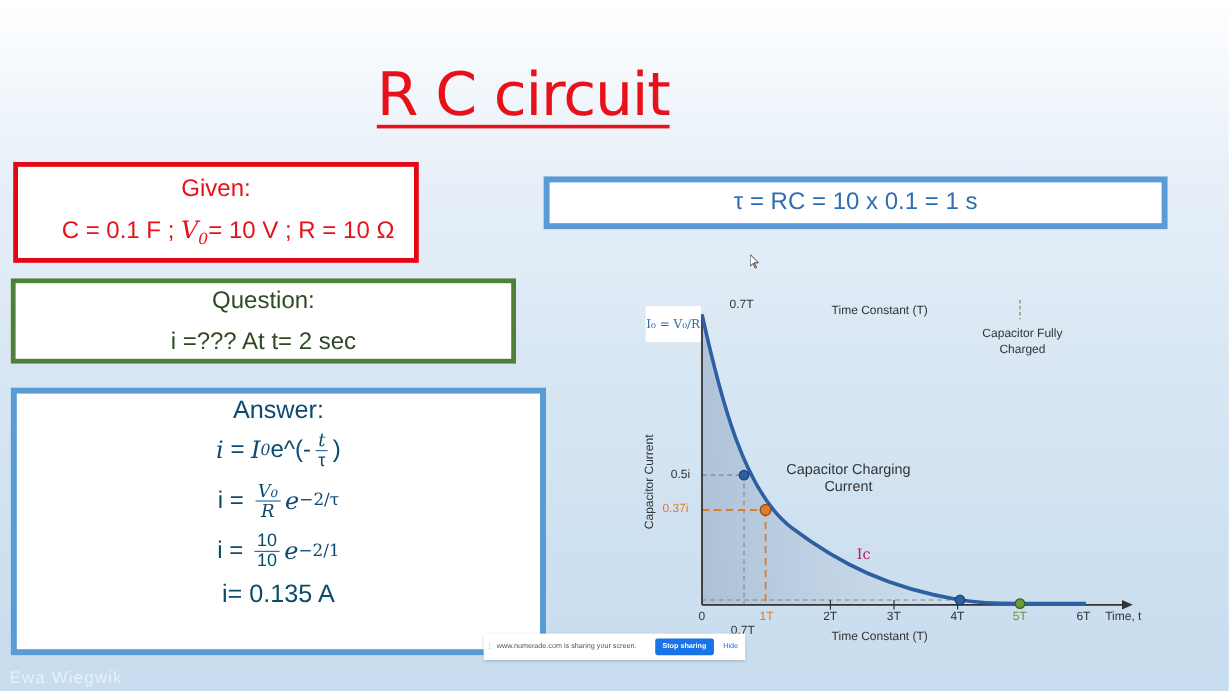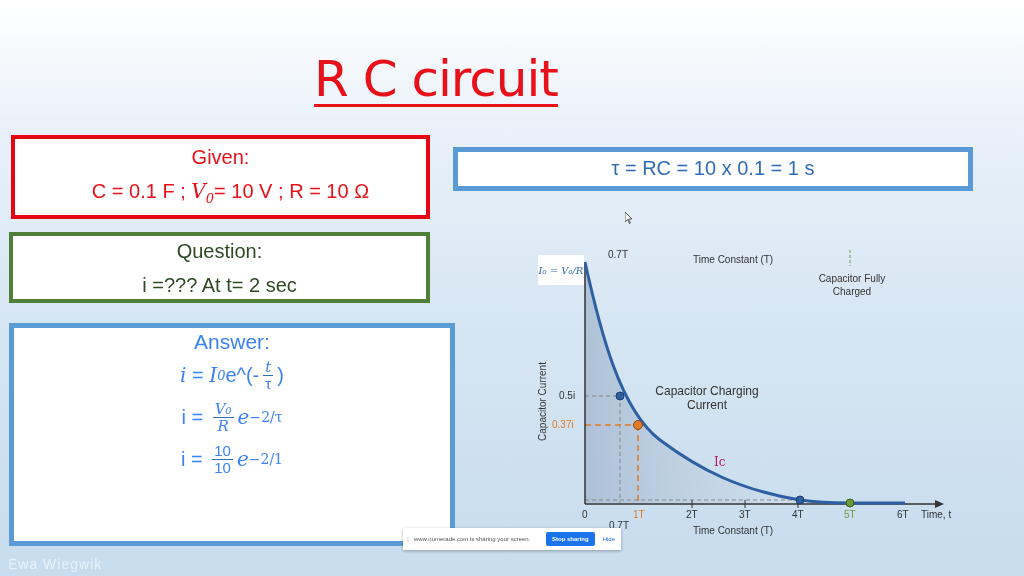--- a/index.html
+++ b/index.html
@@ -9,40 +9,40 @@
     font-family: "Liberation Sans", sans-serif;
     background: linear-gradient(180deg, #ffffff 0%, #e9f1f9 22%, #d7e6f3 55%, #c7dcee 100%);
   }
   .title {
     position: absolute; left: 0; width: 872px; top: 50px; text-align: center;
     font-family: "DejaVu Sans", sans-serif; font-size: 50px; color: #e8111a;
     letter-spacing: -1px;
   }
   .title span { text-decoration: underline; text-decoration-thickness: 3px; text-underline-offset: 8px; }
   .box { position: absolute; background: #fff; text-align: center; }
-  .given { left: 11px; top: 135px; width: 419px; height: 84px; border: 4px solid #e40613; color: #e8111a; }
+  .given { left: 11px; top: 135px; width: 338px; height: 84px; border: 4px solid #e40613; color: #e8111a; }
   .question { left: 9px; top: 232px; width: 421px; height: 71px; border: 4px solid #4f7f38; color: #2f4a23; }
-  .answer { left: 9px; top: 323px; width: 446px; height: 223px; border: 5px solid #5b9bd5; color: #3b82f6; }
+  .answer { left: 9px; top: 323px; width: 446px; height: 223px; border: 5px solid #5b9bd5; color: #0c4a6e; }
   .tau { left: 453px; top: 147px; width: 520px; height: 44px; border: 5px solid #5b9bd5; color: #2e6db1; }
   .line { font-size: 20px; line-height: 30px; }
   .given .l1 { margin-top: 3px; }
   .given .l2 { margin-top: 4px; padding-left: 20px; }
   .question .l1 { margin-top: 0px; }
   .question .l2 { margin-top: 4px; }
   .tau .l1 { margin-top: 1px; }
   .math-i { font-family: "DejaVu Serif", serif; font-style: italic; }
   .answer .hd { font-size: 21px; margin-top: 2px; }
   .eq { font-size: 20px; display: flex; justify-content: center; align-items: center; height: 42px; }
   .frac { display: inline-flex; flex-direction: column; align-items: center; font-size: 15px; line-height: 16px; margin: 0 4px; }
   .frac .num { border-bottom: 1px solid #2e6db1; padding: 0 2px; }
   .sup { font-size: 14px; vertical-align: super; font-family: "DejaVu Serif", serif; }
   .ital { font-family: "DejaVu Serif", serif; font-style: italic; }
   .final { font-size: 21px; margin-top: 4px; }
   .chart { position: absolute; left: 528px; top: 240px; width: 470px; height: 300px; }
-  .i0-box { position: absolute; left: 538px; top: 255px; width: 46px; height: 30px; background: #fff; font-size: 10px; color: #2e6db1; display:flex; align-items:center; justify-content:center; font-family: "DejaVu Serif", serif; font-style: italic; }
+  .i0-box { position: absolute; left: 538px; top: 255px; width: 46px; height: 30px; background: #fff; font-size: 10px; color: #2e6db1; display:flex; align-items:center; justify-content:center; font-family: "DejaVu Serif", serif; }
   .lbl { position: absolute; font-size: 10px; color: #333; font-family: "Liberation Sans", sans-serif; }
   .share-bar {
     position: absolute; left: 403px; top: 528px; width: 218px; height: 22px; background: #fff;
     box-shadow: 0 1px 3px rgba(0,0,0,0.3); display: flex; align-items: center; font-size: 6px; color: #555;
   }
   .share-bar .grip { color: #aaa; margin: 0 5px 0 4px; font-size: 7px; }
   .share-bar .msg { flex: 1; white-space: nowrap; }
   .share-bar .stop { background: #1a73e8; color: #fff; padding: 4px 6px; border-radius: 2px; font-size: 6px; margin-right: 8px; font-weight: bold; }
   .share-bar .hide { color: #1a73e8; margin-right: 6px; font-size: 6px; }
   .watermark { position: absolute; left: 8px; top: 556px; font-size: 14px; color: rgba(255,255,255,0.6); letter-spacing: 1px; }
@@ -94,20 +94,21 @@
   </div>
   <div class="eq">
     <span style="white-space:pre">i = </span>
     <span class="frac">
         <span class="num">10</span>
         <span class="den">10</span>
       </span>
     <span class="ital">e</span>
       <span class="sup">−2/1</span>
   </div>
+  <div class="final">i= 0.135 A</div>
 </div>
 
 <svg class="chart" viewBox="528 240 470 300" width="470" height="300">
   <defs>
     <linearGradient id="fillg" x1="0" x2="1" y1="0" y2="0">
       <stop offset="0" stop-color="#9fb3cb" stop-opacity="0.7"></stop>
       <stop offset="1" stop-color="#dbe7f3" stop-opacity="0.4"></stop>
     </linearGradient>
   </defs>
 

